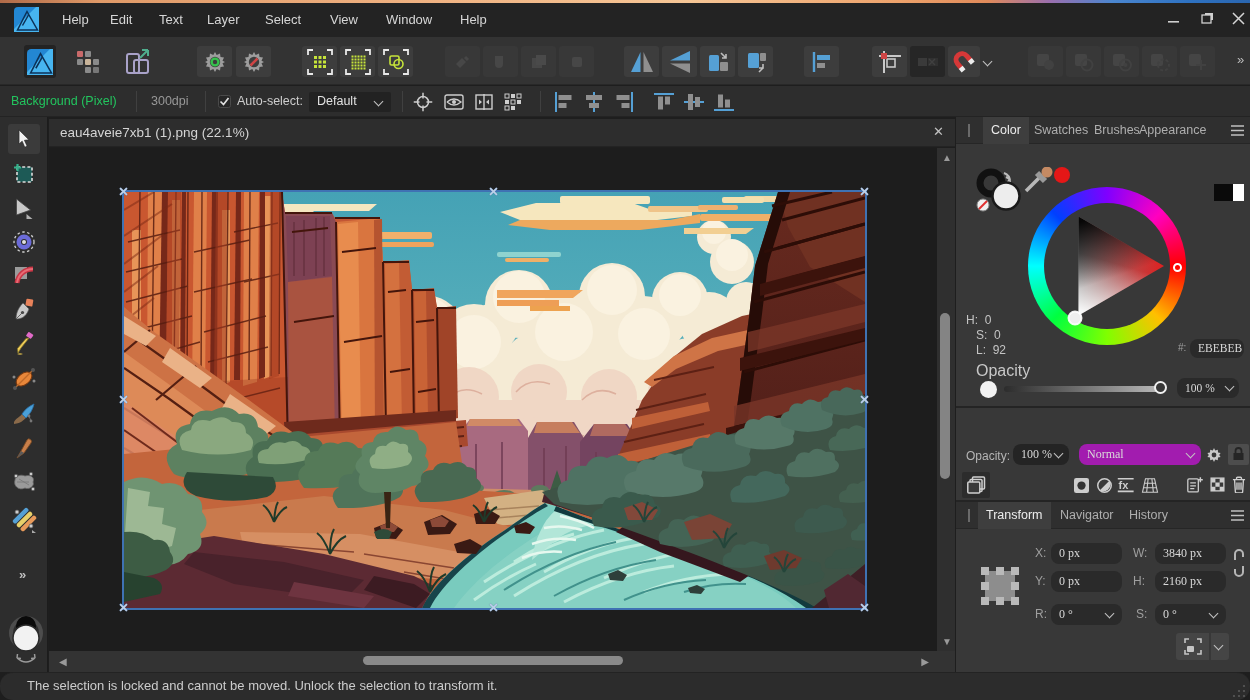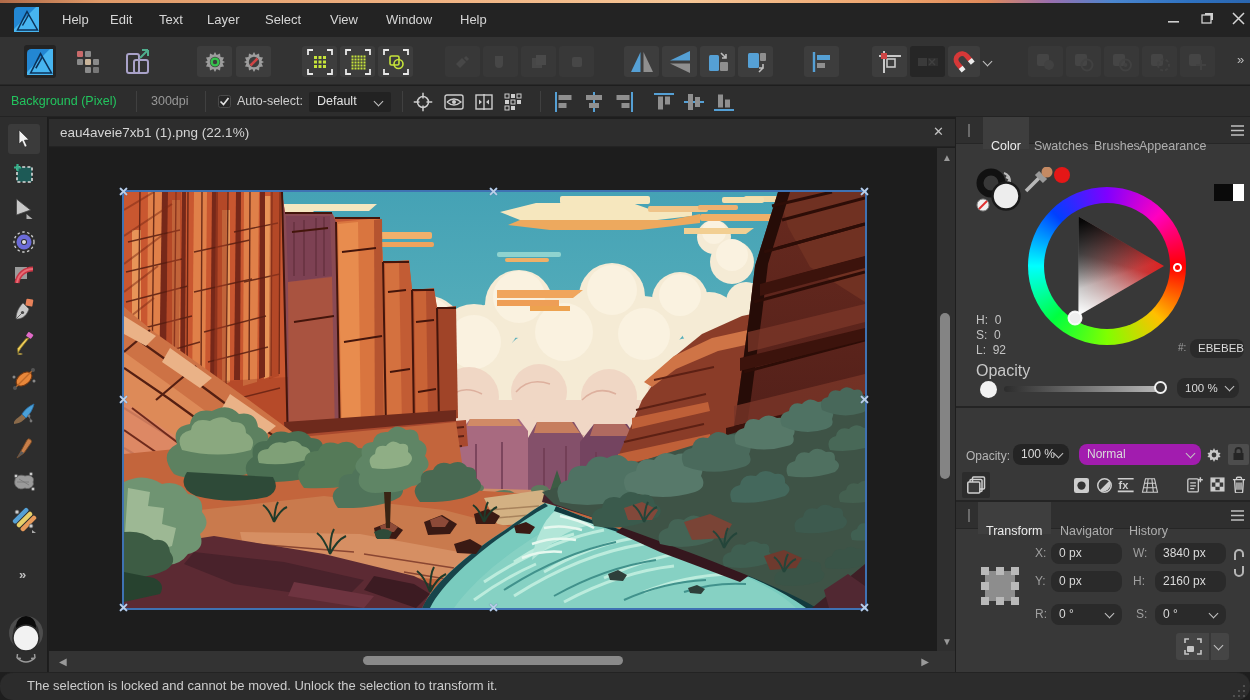--- a/index.html
+++ b/index.html
@@ -41,25 +41,25 @@
 
 #pic{position:absolute;left:75px;top:44px;width:741px;height:416px;}
 #pic svg{display:block;}
 #selbox{position:absolute;left:-2px;top:-2px;width:745px;height:420px;border:2px solid #3f72b3;}
 .hx{position:absolute;width:11px;height:11px;margin-left:-6px;margin-top:-5px;
  color:#bcd0ea;font-size:12.5px;font-weight:bold;line-height:11px;text-align:center;
  text-shadow:0 0 1px #4a6a96;}
 
 #rightpanel{left:956px;top:117px;width:294px;height:555px;background:#383838;}
 .ptabs{position:absolute;left:0;width:294px;height:27px;background:#2f2f2f;border-bottom:1px solid #262626;}
-.ptab{position:absolute;top:0;height:27px;line-height:26px;font-size:12.5px;color:#aeaeae;padding:16px 8px;}
+.ptab{position:absolute;top:0;height:27px;line-height:26px;font-size:12.5px;color:#aeaeae;padding:0 8px;}
 .ptab.on{background:#3e3e3e;color:#ececec;}
 .hamb{position:absolute;right:6px;top:8px;width:13px;height:11px;color:#c0c0c0;}
 .dragbar{position:absolute;left:12px;top:7px;width:2px;height:13px;background:#6a6a6a;}
-.fld{position:absolute;background:#2a2a2a;border-radius:8px;color:#dadada;font-size:12px;line-height:20px;padding-left:8px;}
+.fld{position:absolute;background:#2a2a2a;border-radius:8px;color:#dadada;font-size:12px;line-height:20px;padding-left:8px;font-family:Liberation Serif, serif;}
 .flbl{position:absolute;color:#9f9f9f;font-size:12px;}
 .chev{position:absolute;width:7px;height:7px;border-right:1.5px solid #c3c3c3;border-bottom:1.5px solid #c3c3c3;transform:rotate(45deg);font-size:0;line-height:0;color:transparent;}
 
 #statusbar{left:0;top:672px;width:1250px;height:28px;background:#2c2c2c;border-top:1px solid #232323;border-radius:13px;}
 #statusbar .msg{position:absolute;left:27px;top:5px;color:#cccccc;font-size:13px;}
 </style></head>
 <body>
 <div id="app">
 <div class="abs" id="topstrip"></div>
 <div class="abs" id="menubar">
@@ -951,21 +951,21 @@
       </linearGradient>
     </defs>
     <g>
     <path d="M120 63 L34.5 13.6 L34.5 112.4 Z" fill="url(#tri1)"></path>
     <path d="M120 63 L34.5 13.6 L34.5 112.4 Z" fill="url(#tri2)"></path>
     <path d="M120 63 L34.5 13.6 L34.5 112.4 Z" fill="url(#tri3)"></path>
     </g>
     <circle cx="31" cy="115" r="6.5" fill="#eee" stroke="#fff" stroke-width="2" stroke-opacity="0.9"></circle>
   </svg>
   <div class="abs" style="left:217px;top:146px;width:9px;height:9px;border-radius:50%;border:2.4px solid #fff"></div>
-  <div class="flbl" style="left:20px;top:196px;color:#c4c4c4">H:&nbsp; 0</div>
+  <div class="flbl" style="left:10px;top:196px;color:#c4c4c4">H:&nbsp; 0</div>
   <div class="flbl" style="left:20px;top:211px;color:#c4c4c4">S:&nbsp; 0</div>
   <div class="flbl" style="left:20px;top:226px;color:#c4c4c4">L:&nbsp; 92</div>
   <div class="flbl" style="left:222px;top:225px;font-size:10px">#:</div>
   <div class="fld" style="left:234px;top:222px;width:54px;height:19px;line-height:19px;font-size:11.5px">EBEBEB</div>
   <div class="flbl" style="left:20px;top:245px;color:#c8c8c8;font-size:16px">Opacity</div>
   <div class="abs" style="left:24px;top:264px;width:17px;height:17px;border-radius:50%;background:#f2f2f2"></div>
   <div class="abs" style="left:48px;top:269px;width:156px;height:6px;border-radius:3px;background:linear-gradient(90deg,#2c2c2c,#b8b8b8)"></div>
   <div class="abs" style="left:198px;top:264px;width:13px;height:13px;border-radius:50%;background:#383838;border:2.5px solid #f0f0f0"></div>
   <div class="fld" style="left:221px;top:261px;width:62px;height:20px;font-size:11.5px">100 %</div>
   <span class="chev" style="left:270px;top:266px">▼</span>

